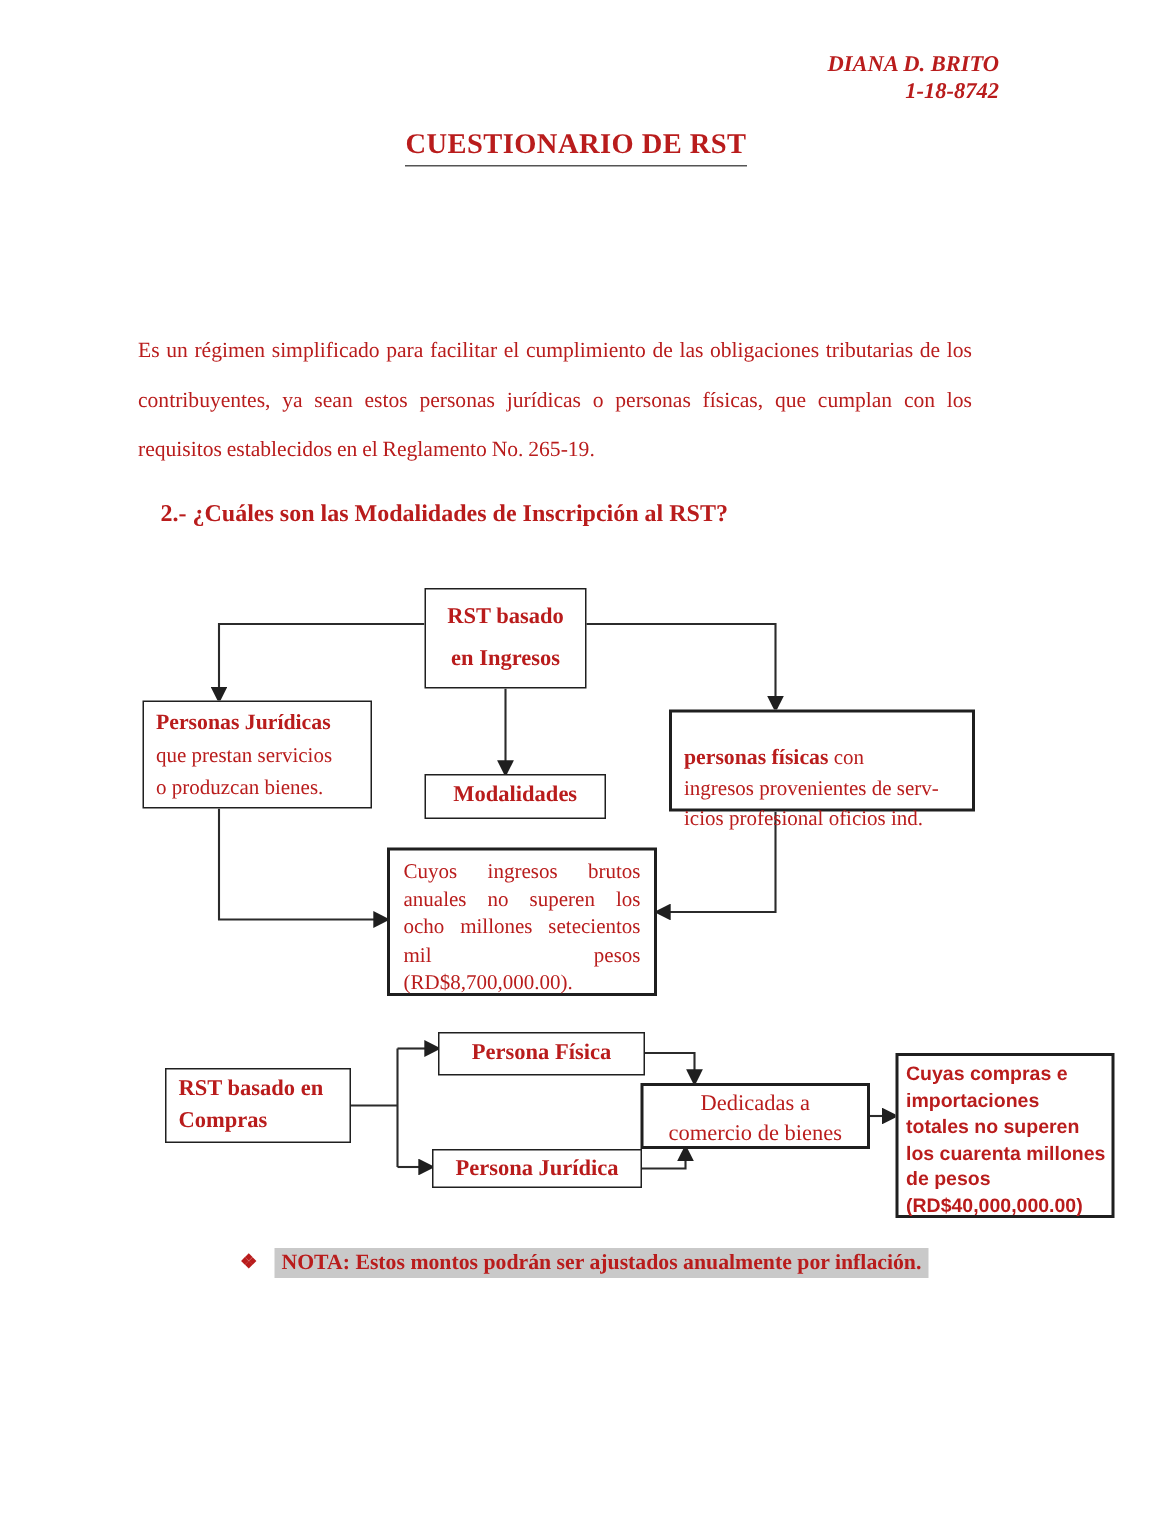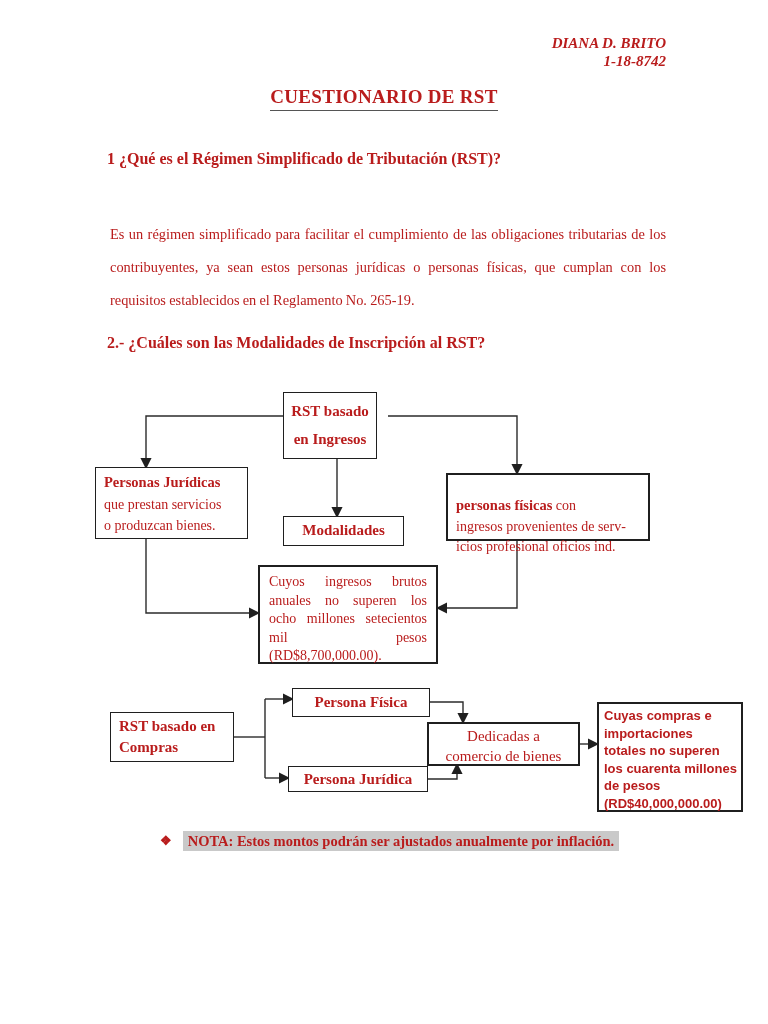--- a/index.html
+++ b/index.html
@@ -14,30 +14,30 @@
          font-size:15px; line-height:18px; }
   
   .title-wrap { position:absolute; top:86px; left:0; width:768px; text-align:center; }
   .title { display:inline-block; font-size:19px; font-weight:bold;
            letter-spacing:.3px; border-bottom:1.5px solid #555; padding-bottom:2px; }
   
   .qh { position:absolute; left:107px; font-size:16px; font-weight:bold; white-space:nowrap; }
   .qh1 { top:150px; }
   .qh2 { top:334px; }
   
-  .para { position:absolute; left:110px; top:204px; width:556px;
+  .para { position:absolute; left:92px; top:204px; width:556px;
           font-size:14.4px; line-height:33px; text-align:justify;
           word-spacing:-0.4px; }
   
   .connectors { position:absolute; top:0; left:0; width:768px; height:1024px; pointer-events:none; }
   .connectors polyline, .connectors line { fill:none; stroke:#2b2b2b; stroke-width:1.4; }
   .box { position:absolute; box-sizing:border-box; background:#fff;
          border:1.5px solid #1f1f1f; font-size:14px; }
   .thick { border-width:2px; }
-  .b-rst-ingresos { left:283px; top:392px; width:94px; height:67px;
+  .b-rst-ingresos { left:283px; top:392px; width:108px; height:67px;
       display:flex; flex-direction:column; justify-content:space-evenly;
       align-items:center; font-weight:bold; font-size:15px; text-align:center; }
   .b-pjur { left:95px; top:467px; width:153px; height:72px;
       padding:4px 8px; line-height:21.5px; font-size:14px; white-space:nowrap; }
   .b-pjur .t { font-size:14.5px; }
   .b-agro { left:283px; top:516px; width:121px; height:30px;
       text-align:center; font-weight:bold; font-size:15px; line-height:26px; }
   .b-pfis { left:446px; top:473px; width:204px; height:68px;
       padding:20px 8px; line-height:20.5px; font-size:14px; white-space:nowrap; }
   .b-pfis .t { font-size:14.5px; }
@@ -70,21 +70,20 @@
 
   <div class="hdr">
     <div>DIANA D. BRITO</div>
     <div>1-18-8742</div>
   </div>
 
   <div class="title-wrap">
     <span class="title">CUESTIONARIO DE RST</span>
   </div>
 
-  <div class="qh qh1">1 ¿Qué es el Régimen Simplificado de Tributación (RST)?</div>
 
   <p class="para">Es un régimen simplificado para facilitar el cumplimiento de las obligaciones tributarias de los contribuyentes, ya sean estos personas jurídicas o personas físicas, que cumplan con los requisitos establecidos en el Reglamento No. 265-19.</p>
 
   <div class="qh qh2">2.- ¿Cuáles son las Modalidades de Inscripción al RST?</div>
 
   <svg class="connectors" viewBox="0 0 768 1024" xmlns="http://www.w3.org/2000/svg">
     <defs>
       <marker id="ah" viewBox="0 0 10 10" refX="1" refY="5" markerWidth="8" markerHeight="8" orient="auto">
         <path d="M0,0 L10,5 L0,10 z" fill="#1f1f1f"></path>
       </marker>

